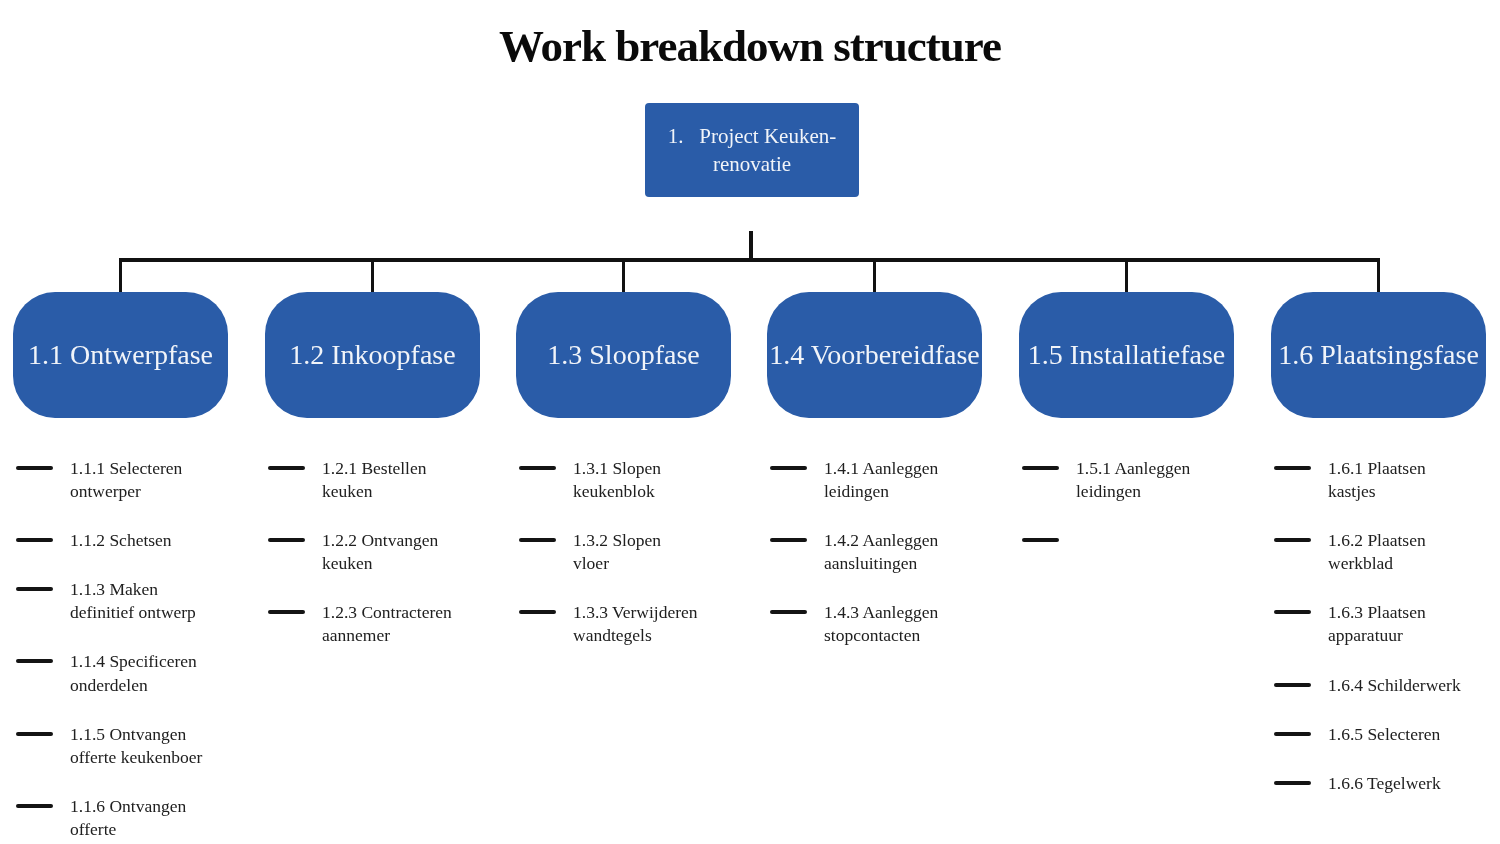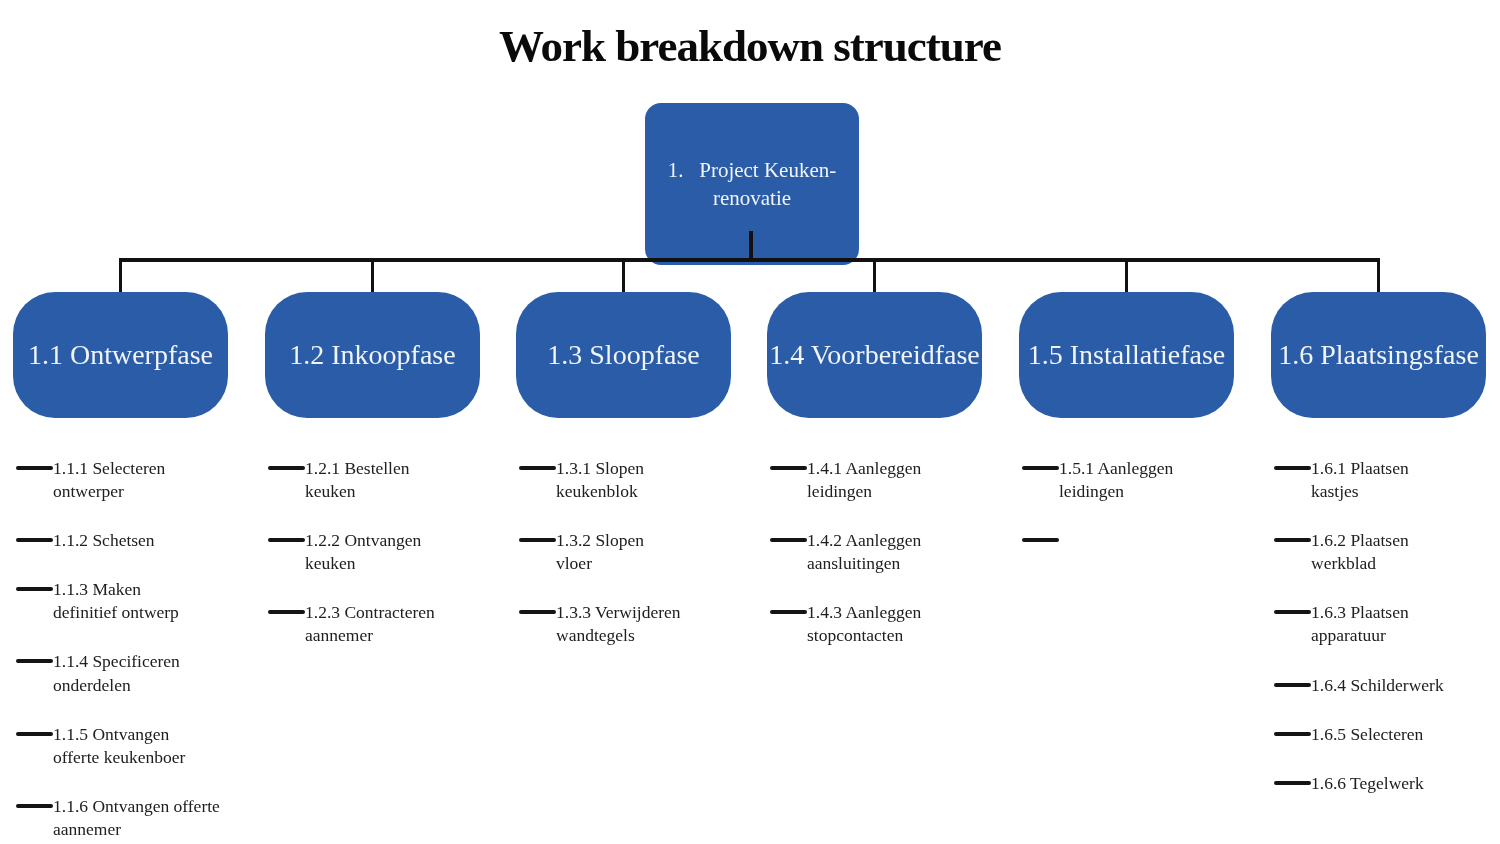--- a/index.html
+++ b/index.html
@@ -19,22 +19,22 @@
     position:absolute;top:20px;left:0;width:100%;
     text-align:center;font-size:45px;font-weight:800;
     letter-spacing:-1px;color:#0a0a0a;
   }
   .node{
     background:var(--node-fill);color:var(--node-text);
     display:flex;align-items:center;justify-content:center;
     text-align:center;white-space:pre-line;
   }
   .root-node{
-    position:absolute;left:645px;top:103px;width:214px;height:162px;
-    border-radius:16px;font-size:21px;line-height:1.35;
+    position:absolute;left:645px;top:103px;width:214px;height:94px;
+    border-radius:4px;font-size:21px;line-height:1.35;
   }
   .stem{
     position:absolute;left:749px;top:231px;width:4px;height:30px;
     background:var(--connector);
   }
   .hline{
     position:absolute;left:119px;top:258px;width:1261px;height:4px;
     background:var(--connector);
   }
   .column{position:absolute;top:260px;width:215px;}
@@ -45,21 +45,21 @@
   .col-5{left:1019px;}
   .col-6{left:1271px;}
   .drop{width:3px;height:32px;margin:0 auto;background:var(--connector);}
   .phase-node{
     width:215px;height:126px;border-radius:42px;font-size:28px;
   }
   .items{margin-top:39px;display:flex;flex-direction:column;gap:26px;padding-left:3px;}
   .item{display:flex;align-items:flex-start;}
   .dash{flex:0 0 37px;height:4px;margin-top:9px;border-radius:2px;background:#141414;}
   .item-text{
-    font-size:17.5px;line-height:1.32;
+    margin-left:17px;font-size:17.5px;line-height:1.32;
     color:var(--item-text);white-space:pre-line;
   }
 </style>
 </head>
 <body>
 
 <div class="canvas">
 
   <div class="title">Work breakdown structure</div>
 

